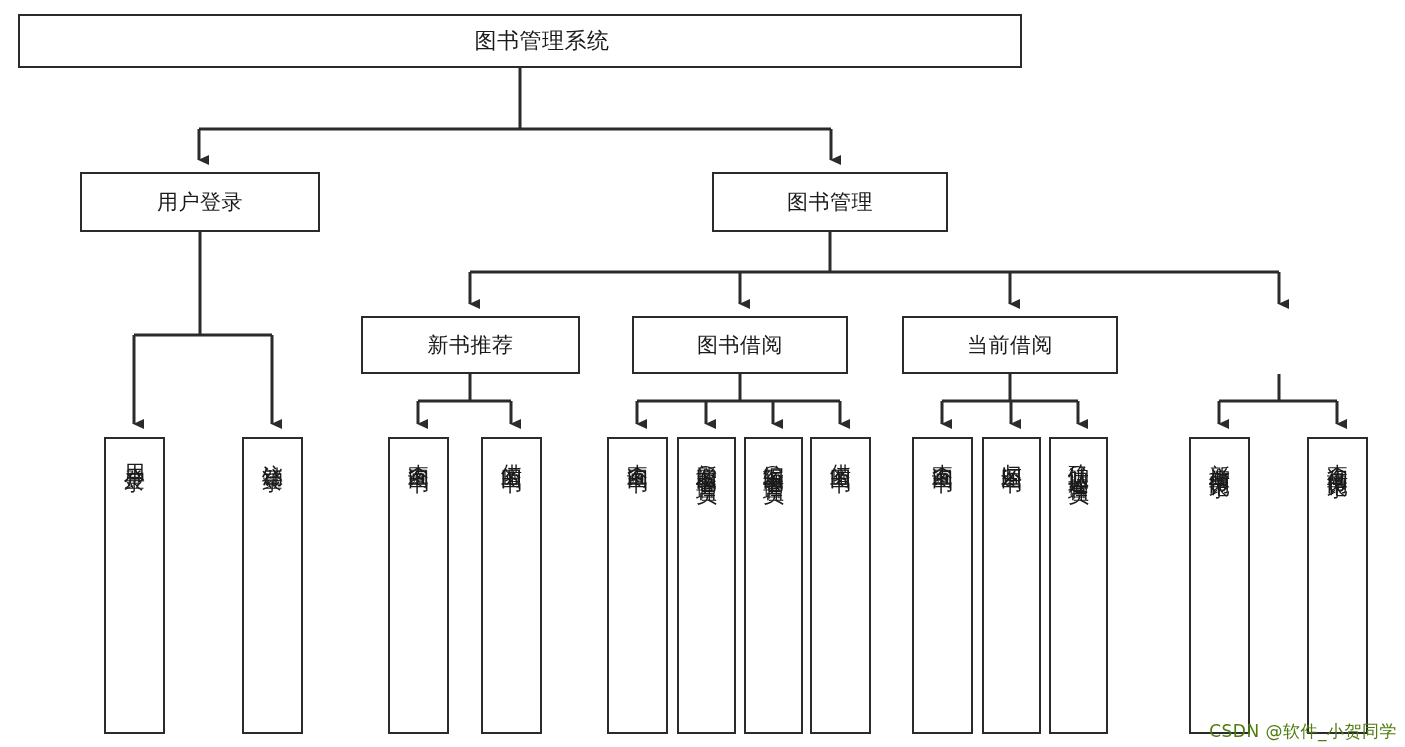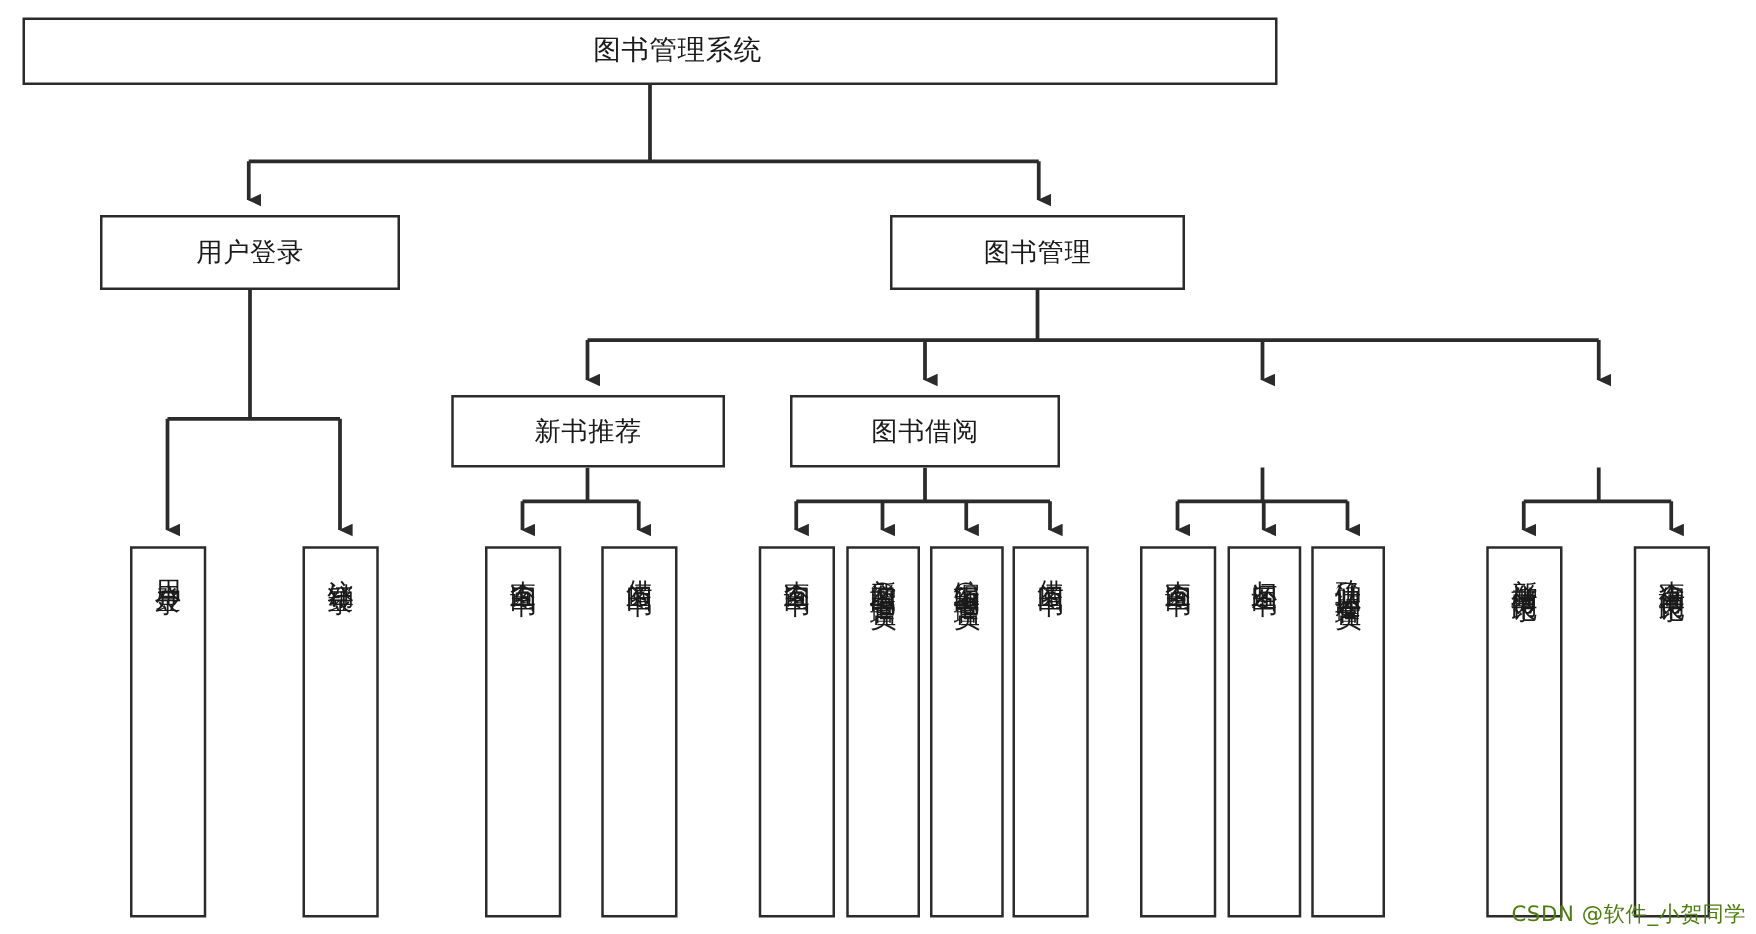--- a/index.html
+++ b/index.html
@@ -149,20 +149,23 @@
   </div>
 
   <div class="node horiz" style="left:361px; top:316px; width:219px; height:58px;">
     <span class="label">新书推荐</span>
   </div>
 
   <div class="node horiz" style="left:632px; top:316px; width:216px; height:58px;">
     <span class="label">图书借阅</span>
   </div>
 
+  <div class="node horiz" style="left:902px; top:316px; width:216px; height:58px;">
+    <span class="label">当前借阅</span>
+  </div>
 
 
   <div class="node vert" style="left:104px; top:437px; width:61px; height:297px;">
     <span class="label">用户登录</span>
   </div>
 
   <div class="node vert" style="left:242px; top:437px; width:61px; height:297px;">
     <span class="label">注销登录</span>
   </div>
 

